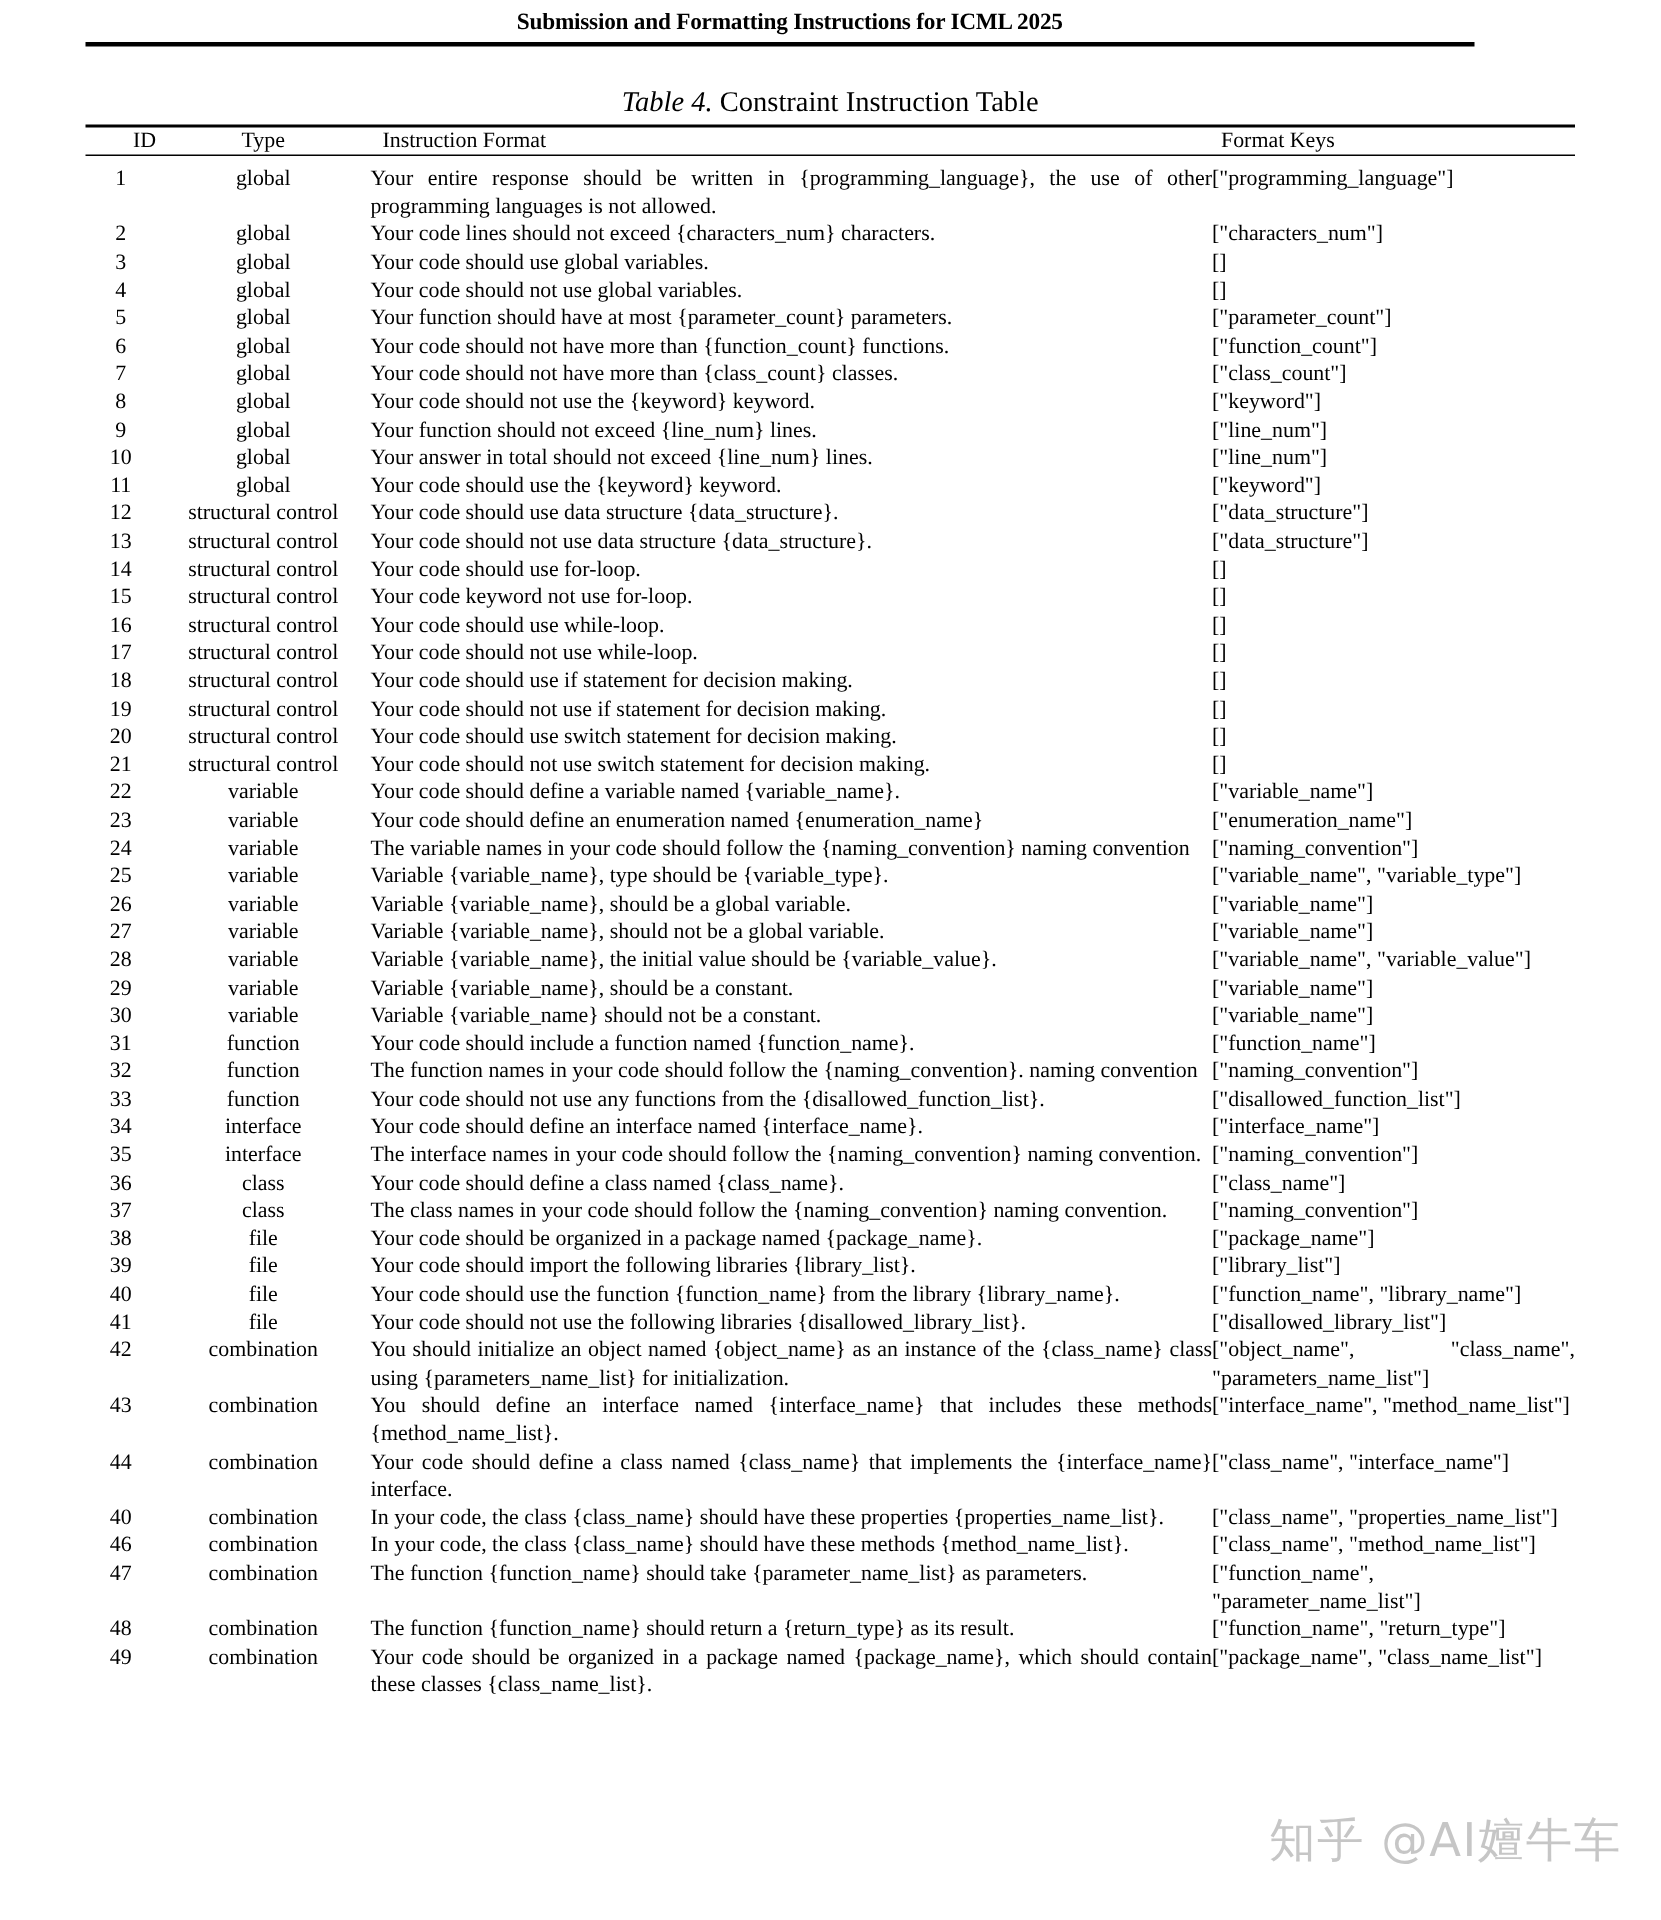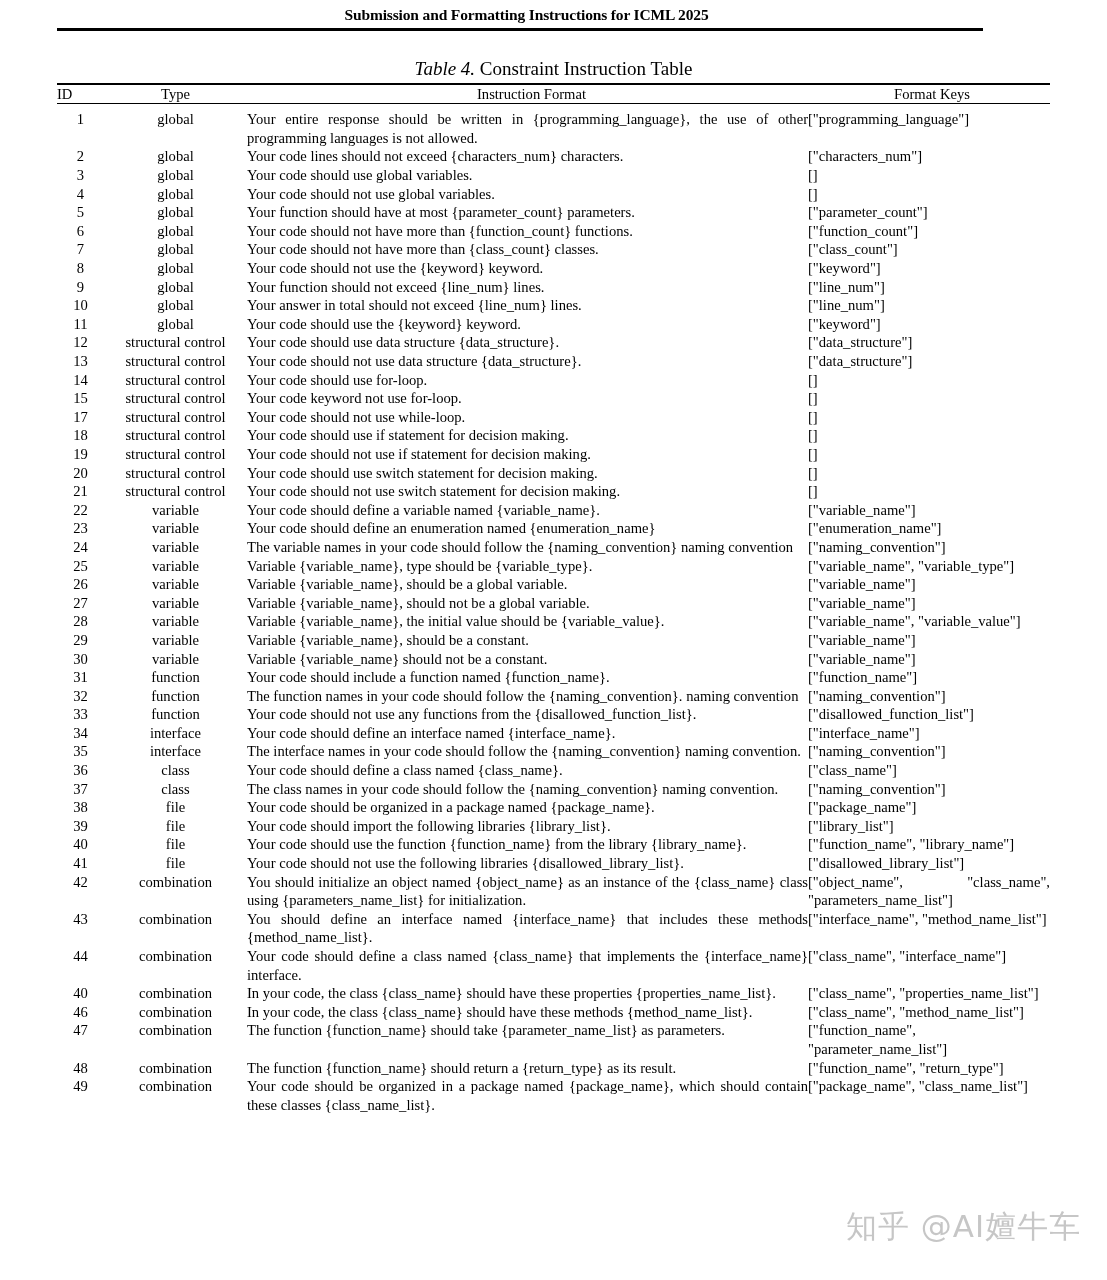--- a/index.html
+++ b/index.html
@@ -71,26 +71,26 @@
   }
 
   
   col.c-id   { width: 47px; }
   col.c-type { width: 143px; }
   col.c-instr{ width: 561px; }
   col.c-keys { width: 242px; }
 
   thead th {
     font-weight: normal;
-    text-align: center;
+    text-align: left;
     padding-top: 5px;
     padding-bottom: 7px;
     white-space: nowrap;
   }
-  thead th.h-id   { text-align: left; }
+  thead th.h-id   { text-align: right; }
   thead th.h-type { text-align: center; }
   thead th.h-instr{ padding-left: 8px; }
   thead th.h-keys { padding-left: 6px; }
 
   tbody td {
     padding-top: 1.1px;
     padding-bottom: 1.1px;
   }
   tbody tr:first-child td { padding-top: 6px; }
 
@@ -261,20 +261,26 @@
           <td class="cell-instr">Your code should use for-loop.</td>
           <td class="cell-keys nowrap-keys">[]</td>
         </tr>
         <tr>
           <td class="cell-id">15</td>
           <td class="cell-type">structural control</td>
           <td class="cell-instr">Your code keyword not use for-loop.</td>
           <td class="cell-keys nowrap-keys">[]</td>
         </tr>
         <tr>
+          <td class="cell-id">16</td>
+          <td class="cell-type">structural control</td>
+          <td class="cell-instr">Your code should use while-loop.</td>
+          <td class="cell-keys nowrap-keys">[]</td>
+        </tr>
+        <tr>
           <td class="cell-id">17</td>
           <td class="cell-type">structural control</td>
           <td class="cell-instr">Your code should not use while-loop.</td>
           <td class="cell-keys nowrap-keys">[]</td>
         </tr>
         <tr>
           <td class="cell-id">18</td>
           <td class="cell-type">structural control</td>
           <td class="cell-instr">Your code should use if statement for decision making.</td>
           <td class="cell-keys nowrap-keys">[]</td>

